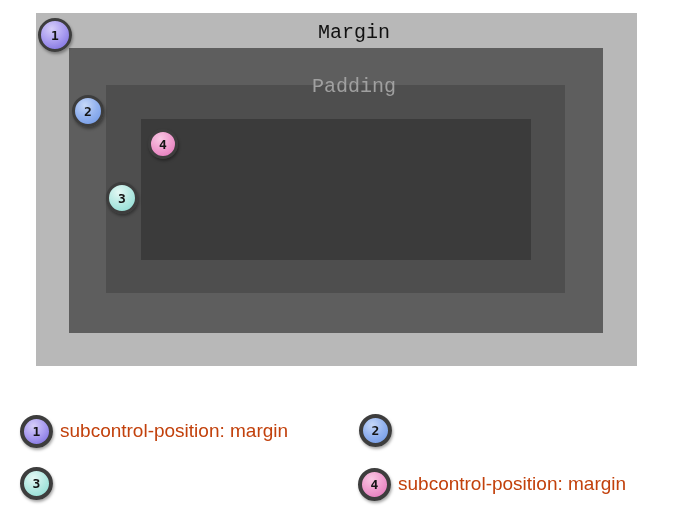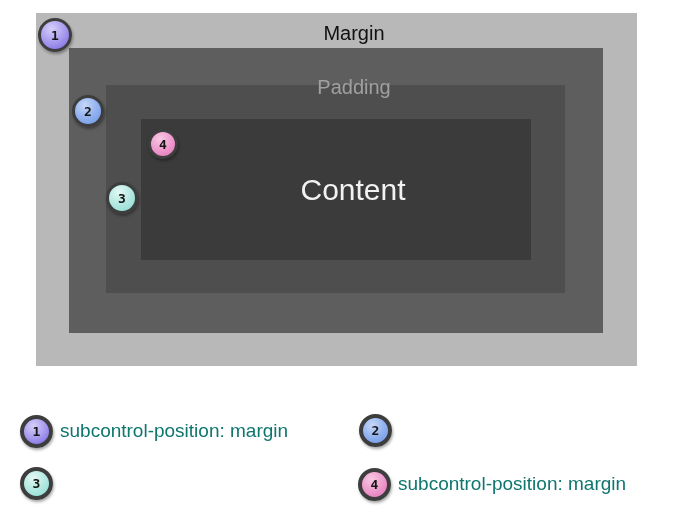--- a/index.html
+++ b/index.html
@@ -17,21 +17,21 @@
   }
   .box { position: absolute; }
   .box-margin  { left: 36px;  top: 13px;  width: 601px; height: 353px; background: #b8b8b8; }
   .box-border  { left: 33px;  top: 35px;  width: 534px; height: 285px; background: #5e5e5e; }
   .box-padding { left: 37px;  top: 37px;  width: 459px; height: 208px; background: #4e4e4e; }
   .box-content { left: 35px;  top: 34px;  width: 390px; height: 141px; background: #3b3b3b; }
 
   .box-label {
     position: absolute;
     transform: translate(-50%, -50%);
-    font-family: Liberation Sans, sans-serif;
+    font-family: Liberation Mono, monospace;
     white-space: nowrap;
     line-height: 1;
   }
   .lbl-margin  { left: 354px; top: 33px;  font-size: 20px; color: #111111; }
   .lbl-border  { left: 354px; top: 69px;  font-size: 20px; color: #454545; }
   .lbl-padding { left: 354px; top: 87px; font-size: 20px; color: #a0a0a0; }
   .lbl-content { left: 353px; top: 190px; font-size: 30px; color: #f2f2f2; }
 
   .badge {
     position: absolute;
@@ -75,41 +75,40 @@
   .legend-badge {
     position: static;
     transform: none;
     width: 25px;
     height: 25px;
     border-width: 4px;
     flex: 0 0 auto;
   }
   .legend-label {
     font-size: 19px;
-    color: #0f766e;
+    color: #c2410c;
     white-space: nowrap;
     line-height: 34px;
   }
 </style>
 </head>
 <body>
 
 <div class="canvas">
 
   <div class="box box-margin">
     <div class="box box-border">
       <div class="box box-padding">
         <div class="box box-content"></div>
       </div>
     </div>
   </div>
 
   <div class="box-label lbl-margin">Margin</div>
   <div class="box-label lbl-padding">Padding</div>
-  <div class="box-label lbl-content">Content</div>
 
   <div class="badge badge-purple bdg-1">
     <span>1</span>
   </div>
   <div class="badge badge-blue bdg-2">
     <span>2</span>
   </div>
   <div class="badge badge-teal bdg-3">
     <span>3</span>
   </div>

